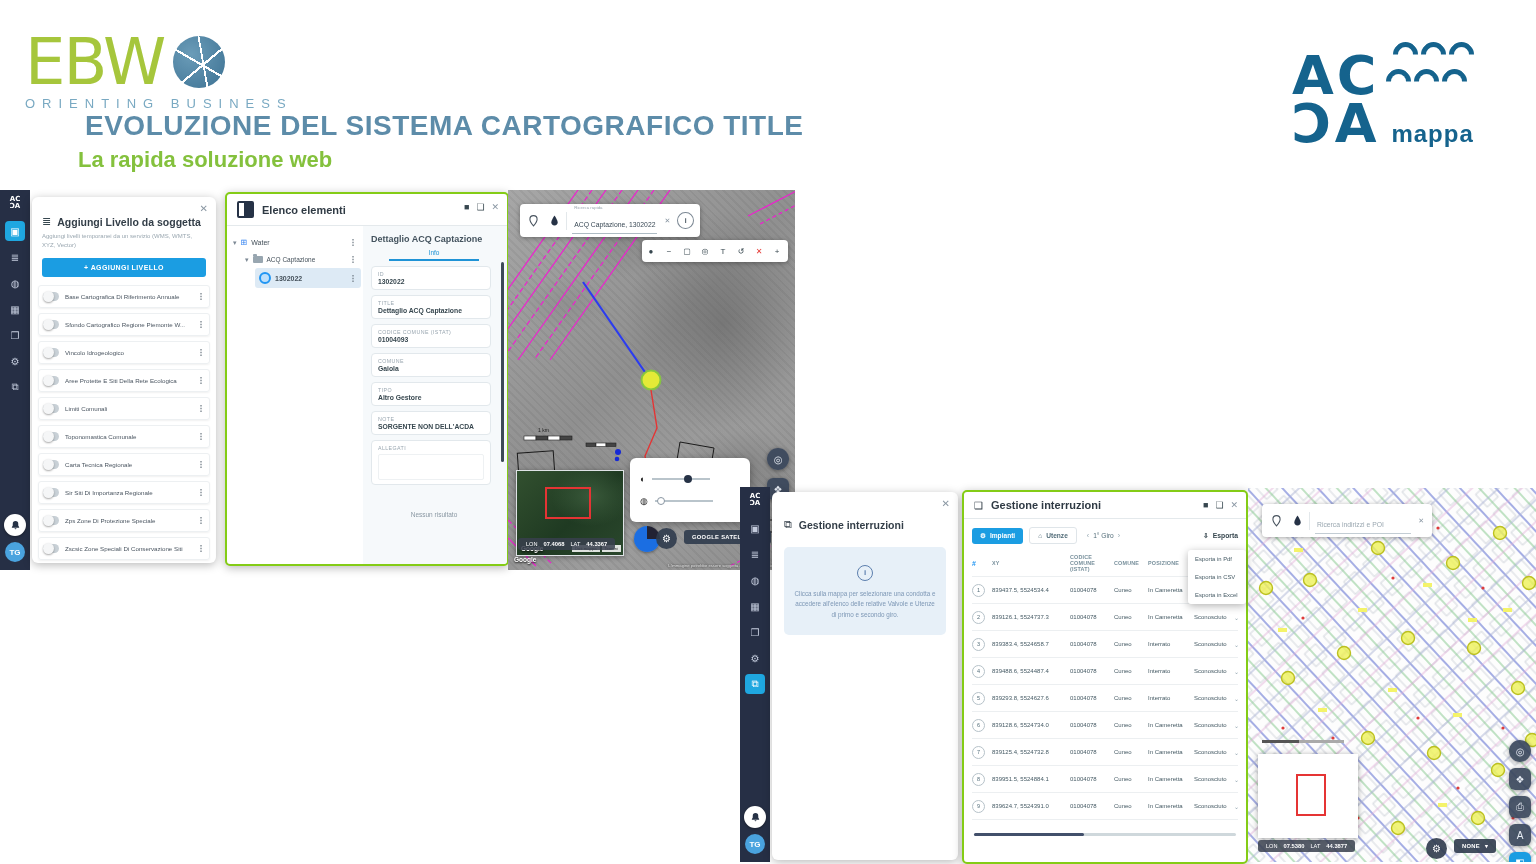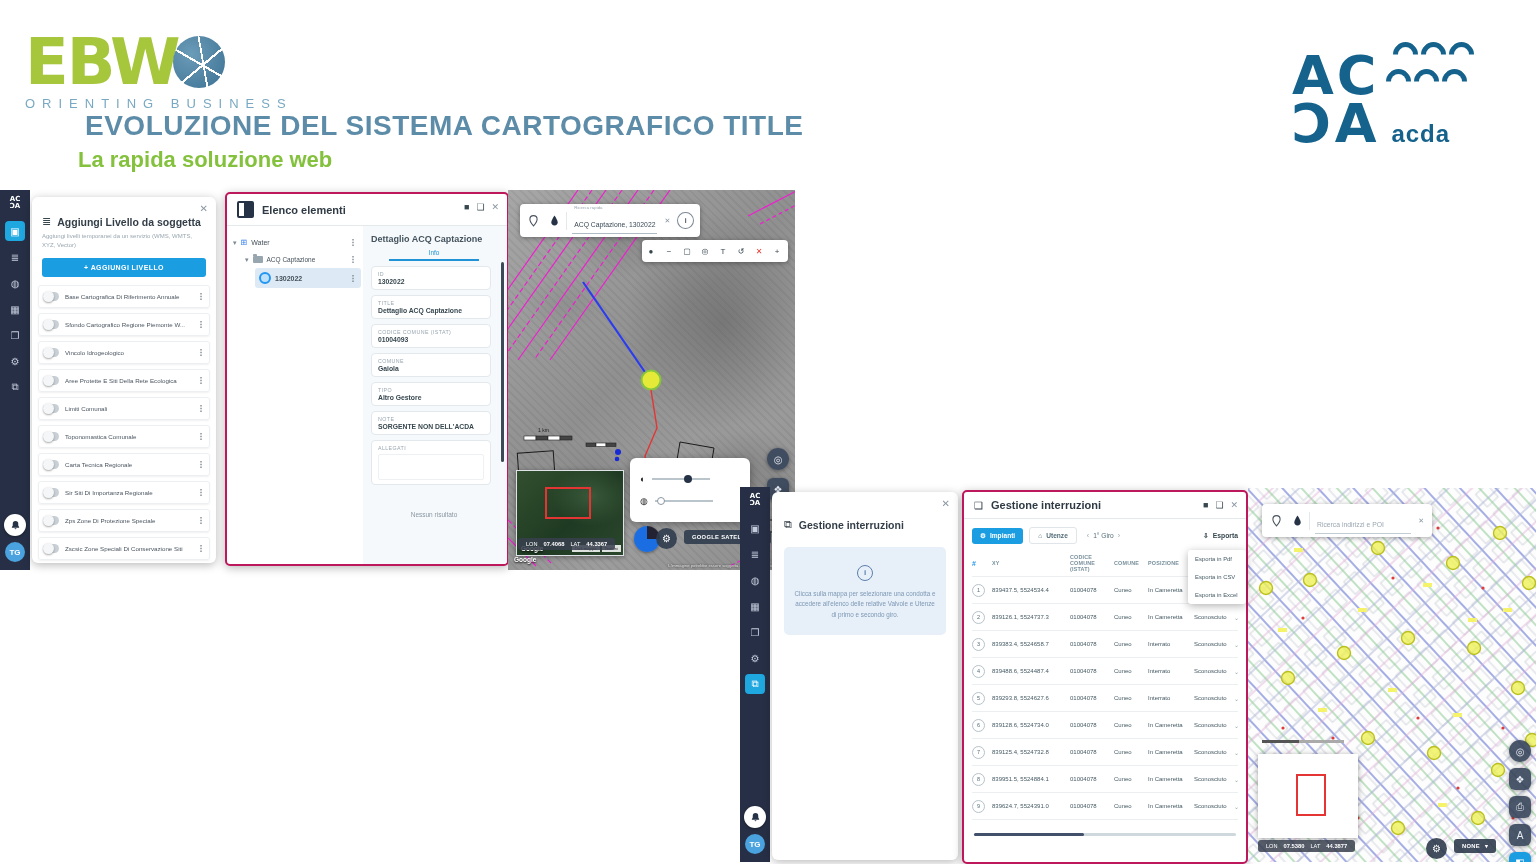--- a/index.html
+++ b/index.html
@@ -2,21 +2,21 @@
 <html><head>
 <meta charset="utf-8">
 <style>
   html,body{margin:0;padding:0;}
   body{width:1536px;height:864px;position:relative;overflow:hidden;background:#fff;
        font-family:"Liberation Sans",sans-serif;color:#37474f;}
   .abs{position:absolute;}
 
   
   .ebw-logo{left:25px;top:34px;}
-  .ebw-text{font-weight:700;font-size:64px;line-height:56px;color:#a6c63c;letter-spacing:-2px;font-family:"DejaVu Sans",sans-serif;}
+  .ebw-text{font-weight:400;font-size:64px;line-height:56px;color:#a6c63c;letter-spacing:-2px;font-family:"DejaVu Sans",sans-serif;}
   .ebw-globe{position:absolute;left:148px;top:2px;width:52px;height:52px;border-radius:50%;
      background:
        linear-gradient(30deg,transparent 47%,#fff 47% 50%,transparent 50%),
        linear-gradient(-40deg,transparent 42%,#fff 42% 45%,transparent 45%),
        linear-gradient(80deg,transparent 55%,#fff 55% 58%,transparent 58%),
        radial-gradient(circle at 35% 35%,#6b9cb8,#4a7e9e 70%,#3c6f8f);}
   .ebw-tagline{margin-top:6px;font-size:13px;letter-spacing:7px;color:#79a9c2;font-weight:500;}
   .page-title{left:85px;top:110px;font-size:28px;font-weight:800;color:#5d8ca9;letter-spacing:.5px;}
   .page-subtitle{left:78px;top:147px;font-size:22px;font-weight:800;color:#84c13d;}
   .acda-logo{left:1292px;top:42px;width:200px;height:110px;color:#15638d;}
@@ -33,21 +33,21 @@
   .sidebar{position:absolute;left:0;top:0;width:30px;background:#262f45;display:flex;flex-direction:column;align-items:center;}
   .sb-logo{color:#fff;font-size:7px;font-weight:800;line-height:7px;margin:6px 0 8px;text-align:center;font-family:"DejaVu Sans",sans-serif;}
   .sb-icon{width:20px;height:20px;margin:3px 0;border-radius:4px;display:flex;align-items:center;justify-content:center;
            color:#c3cbdc;font-size:10px;cursor:pointer;}
   .sb-icon.active{background:#1fa7e0;color:#fff;}
   .sb-bottom{margin-top:auto;display:flex;flex-direction:column;align-items:center;gap:6px;padding-bottom:8px;}
   .bell-btn{width:22px;height:22px;border-radius:50%;background:#fff;display:flex;align-items:center;justify-content:center;box-shadow:0 1px 3px rgba(0,0,0,.4);}
   .avatar{width:20px;height:20px;border-radius:50%;background:#4aa3df;color:#fff;font-size:8px;font-weight:700;display:flex;align-items:center;justify-content:center;}
 
   .panel{position:absolute;background:#fff;border-radius:6px;box-shadow:0 2px 10px rgba(0,0,0,.28);}
-  .win-frame{border:2px solid #be185d;border-radius:5px;}
+  .win-frame{border:2px solid #84cc16;border-radius:5px;}
   .pclose{position:absolute;right:8px;top:6px;color:#8a97a3;font-size:10px;cursor:pointer;}
   .win-icons{position:absolute;right:8px;top:8px;display:flex;gap:7px;align-items:center;color:#37474f;font-size:9px;}
 
   
   .lp-head{display:flex;align-items:center;gap:6px;padding:18px 10px 2px;}
   .lp-title{font-size:10.5px;font-weight:700;color:#333e48;}
   .lp-sub{padding:2px 10px 6px;font-size:6px;color:#9aa7b0;line-height:1.5;}
   .lp-btn{margin:2px 10px 8px;background:#1b9de2;color:#fff;border-radius:3px;font-size:7px;font-weight:700;
           text-align:center;padding:6px 0;letter-spacing:.4px;cursor:pointer;}
   .layer-row{display:flex;align-items:center;gap:6px;margin:0 6px 5px;padding:6px 4px;border:1px solid #edf0f2;
@@ -189,21 +189,21 @@
         </span>
       <span class="waverow" style="margin-left:-7px;">
           <span class="wave"></span>
           <span class="wave"></span>
           <span class="wave"></span>
         </span>
     </span>
   </div>
   <div class="acda-row">
     <span class="acda-big">ƆA</span>
-    <span class="acda-small">acda</span>
+    <span class="acda-small">mappa</span>
   </div>
 </div>
 
 <div class="cluster" style="left:0;top:190px;width:795px;height:380px;">
 
   <div class="sidebar" style="height:380px;">
     <div class="sb-logo">
       <div>AC</div>
         <div>ƆA</div>
     </div>

